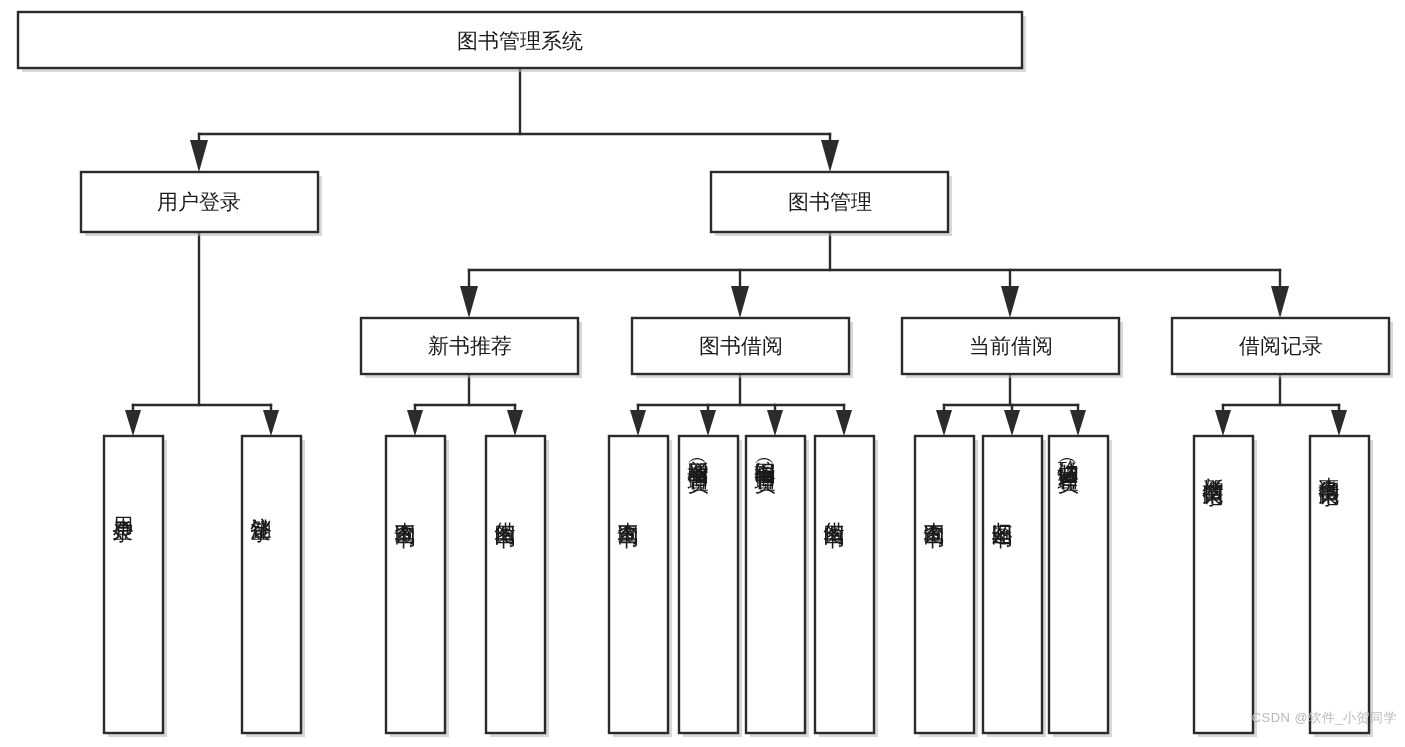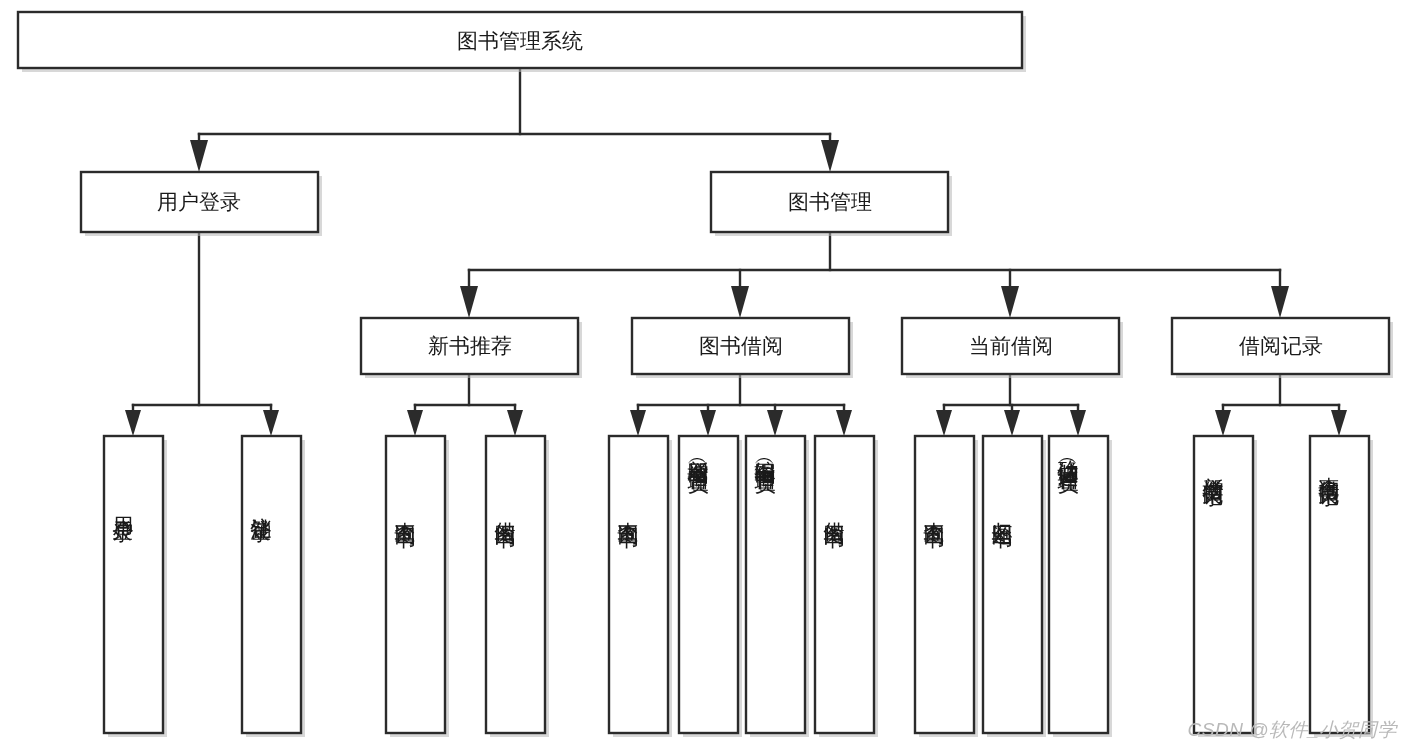--- a/index.html
+++ b/index.html
@@ -60,27 +60,26 @@
     text-orientation: upright;
     letter-spacing: 2px;
     line-height: 1;
     white-space: nowrap;
     text-align: left;
     pointer-events: none;
   }
   .watermark {
     position: absolute;
     right: 8px;
-    bottom: 4px;
-    font-family: "Liberation Sans", sans-serif;
-    font-size: 19px;
+    bottom: 20px;
+    font-family: "Liberation Sans", sans-serif;
+    font-size: 13px;
     color: #b9b9b9;
     letter-spacing: 0.5px;
     white-space: nowrap;
-    font-style: italic;
   }
 </style>
 </head>
 <body>
 
 <div id="diagram-root">
 
   <svg class="canvas" viewBox="0 0 1405 747">
 
     <g>

